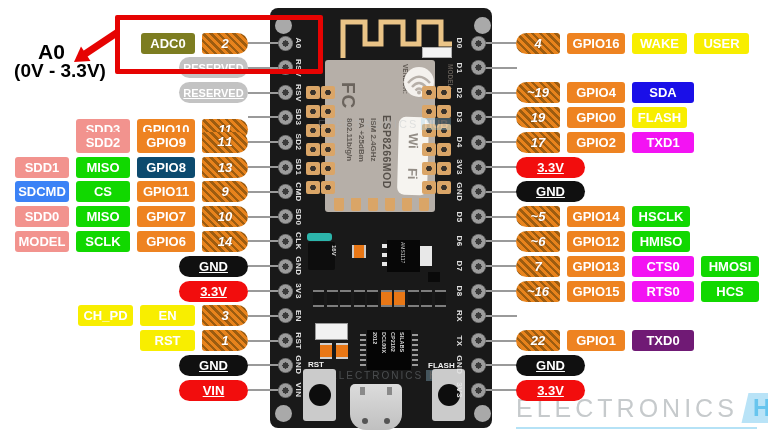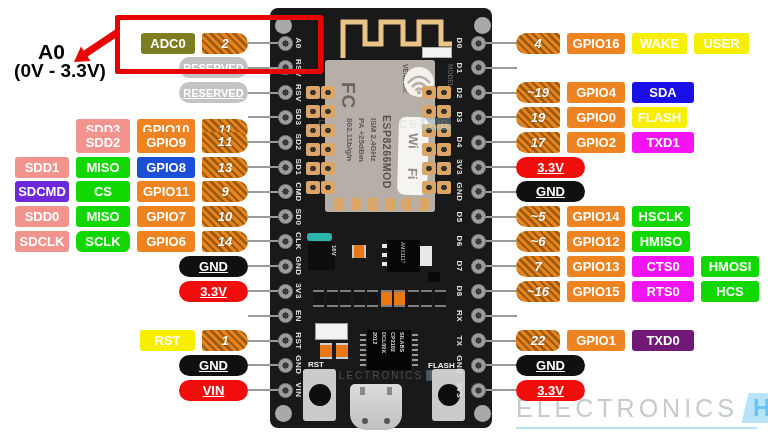--- a/index.html
+++ b/index.html
@@ -327,30 +327,30 @@
     <div class="pin-line" style="top: 141.2px; left: 479px; background: rgb(154, 154, 154);"></div>
     <div class="pin-row right" style="top: 131.7px;">
       <span class="chip t-pin" style="background: repeating-linear-gradient(45deg, rgb(232, 131, 28) 0px, rgb(232, 131, 28) 3px, rgb(156, 92, 16) 3px, rgb(156, 92, 16) 5.5px);">17</span>
       <span class="chip t-gpio" style="background: rgb(238, 131, 33);">GPIO2</span>
       <span class="chip t-uart" style="background: rgb(243, 19, 243);">TXD1</span>
     </div>
     <div class="pin-line" style="top: 166px; left: 248px; background: rgb(154, 154, 154);"></div>
     <div class="pin-row left" style="top: 156.5px;">
       <span class="chip t-sd" style="background: rgb(242, 147, 142);">SDD1</span>
       <span class="chip t-spi" style="background: rgb(17, 216, 0);">MISO</span>
-      <span class="chip t-gpio" style="background: #1d4ed8; text-align: center;">GPIO8</span>
+      <span class="chip t-gpio" style="background: #0c4a6e; text-align: center;">GPIO8</span>
       <span class="chip t-pin" style="background: repeating-linear-gradient(45deg, rgb(232, 131, 28) 0px, rgb(232, 131, 28) 3px, rgb(156, 92, 16) 3px, rgb(156, 92, 16) 5.5px);">13</span>
     </div>
     <div class="pin-line" style="top: 166px; left: 479px; background: rgb(154, 154, 154);"></div>
     <div class="pin-row right" style="top: 156.5px;">
       <span class="chip t-pwr capsule" style="background: rgb(242, 13, 13);">3.3V</span>
     </div>
     <div class="pin-line" style="top: 190.8px; left: 248px; background: rgb(154, 154, 154);"></div>
     <div class="pin-row left" style="top: 181.3px;">
-      <span class="chip t-sd" style="background: #6d28d9;">SDCMD</span>
+      <span class="chip t-sd" style="background: #3b82f6;">SDCMD</span>
       <span class="chip t-spi" style="background: rgb(17, 216, 0);">CS</span>
       <span class="chip t-gpio" style="background: rgb(238, 131, 33);">GPIO11</span>
       <span class="chip t-pin" style="background: repeating-linear-gradient(45deg, rgb(232, 131, 28) 0px, rgb(232, 131, 28) 3px, rgb(156, 92, 16) 3px, rgb(156, 92, 16) 5.5px);">9</span>
     </div>
     <div class="pin-line" style="top: 190.8px; left: 479px; background: rgb(154, 154, 154);"></div>
     <div class="pin-row right" style="top: 181.3px;">
       <span class="chip t-gnd capsule" style="background: rgb(16, 16, 16);">GND</span>
     </div>
     <div class="pin-line" style="top: 215.6px; left: 248px; background: rgb(154, 154, 154);"></div>
     <div class="pin-row left" style="top: 206.1px;">
@@ -360,22 +360,22 @@
       <span class="chip t-pin" style="background: repeating-linear-gradient(45deg, rgb(232, 131, 28) 0px, rgb(232, 131, 28) 3px, rgb(156, 92, 16) 3px, rgb(156, 92, 16) 5.5px);">10</span>
     </div>
     <div class="pin-line" style="top: 215.6px; left: 479px; background: rgb(154, 154, 154);"></div>
     <div class="pin-row right" style="top: 206.1px;">
       <span class="chip t-pin" style="background: repeating-linear-gradient(45deg, rgb(232, 131, 28) 0px, rgb(232, 131, 28) 3px, rgb(156, 92, 16) 3px, rgb(156, 92, 16) 5.5px);">~5</span>
       <span class="chip t-gpio" style="background: rgb(238, 131, 33);">GPIO14</span>
       <span class="chip t-hspi" style="background: rgb(17, 216, 0);">HSCLK</span>
     </div>
     <div class="pin-line" style="top: 240.4px; left: 248px; background: rgb(154, 154, 154);"></div>
     <div class="pin-row left" style="top: 230.9px;">
-      <span class="chip t-sd" style="background: rgb(242, 147, 142);">SDCLK</span>
-      <span class="chip t-spi" style="background: rgb(17, 216, 0); border-radius: 6px;">SCLK</span>
+      <span class="chip t-sd" style="background: rgb(242, 147, 142);">MODEL</span>
+      <span class="chip t-spi" style="background: rgb(17, 216, 0);">SCLK</span>
       <span class="chip t-gpio" style="background: rgb(238, 131, 33);">GPIO6</span>
       <span class="chip t-pin" style="background: repeating-linear-gradient(45deg, rgb(232, 131, 28) 0px, rgb(232, 131, 28) 3px, rgb(156, 92, 16) 3px, rgb(156, 92, 16) 5.5px);">14</span>
     </div>
     <div class="pin-line" style="top: 240.4px; left: 479px; background: rgb(154, 154, 154);"></div>
     <div class="pin-row right" style="top: 230.9px;">
       <span class="chip t-pin" style="background: repeating-linear-gradient(45deg, rgb(232, 131, 28) 0px, rgb(232, 131, 28) 3px, rgb(156, 92, 16) 3px, rgb(156, 92, 16) 5.5px);">~6</span>
       <span class="chip t-gpio" style="background: rgb(238, 131, 33);">GPIO12</span>
       <span class="chip t-hspi" style="background: rgb(17, 216, 0);">HMISO</span>
     </div>
     <div class="pin-line" style="top: 265.2px; left: 248px; background: rgb(154, 154, 154);"></div>
@@ -394,29 +394,34 @@
       <span class="chip t-pwr capsule" style="background: rgb(242, 13, 13);">3.3V</span>
     </div>
     <div class="pin-line" style="top: 290px; left: 479px; background: rgb(154, 154, 154);"></div>
     <div class="pin-row right" style="top: 280.5px;">
       <span class="chip t-pin" style="background: repeating-linear-gradient(45deg, rgb(232, 131, 28) 0px, rgb(232, 131, 28) 3px, rgb(156, 92, 16) 3px, rgb(156, 92, 16) 5.5px);">~16</span>
       <span class="chip t-gpio" style="background: rgb(238, 131, 33);">GPIO15</span>
       <span class="chip t-uart" style="background: rgb(243, 19, 243);">RTS0</span>
       <span class="chip t-hspi" style="background: rgb(17, 216, 0);">HCS</span>
     </div>
     <div class="pin-line" style="top: 314.8px; left: 248px; background: rgb(154, 154, 154);"></div>
+    <div class="pin-row left" style="top: 305.3px;">
+      <span class="chip t-ctrl" style="background: rgb(248, 238, 0);">CH_PD</span>
+      <span class="chip t-ctrl" style="background: rgb(248, 238, 0);">EN</span>
+      <span class="chip t-pin" style="background: repeating-linear-gradient(45deg, rgb(232, 131, 28) 0px, rgb(232, 131, 28) 3px, rgb(156, 92, 16) 3px, rgb(156, 92, 16) 5.5px);">3</span>
+    </div>
     <div class="pin-line" style="top: 314.8px; left: 479px; background: rgb(154, 154, 154);"></div>
     <div class="pin-line" style="top: 339.6px; left: 248px; background: rgb(154, 154, 154);"></div>
     <div class="pin-row left" style="top: 330.1px;">
       <span class="chip t-ctrl" style="background: rgb(248, 238, 0);">RST</span>
       <span class="chip t-pin" style="background: repeating-linear-gradient(45deg, rgb(232, 131, 28) 0px, rgb(232, 131, 28) 3px, rgb(156, 92, 16) 3px, rgb(156, 92, 16) 5.5px);">1</span>
     </div>
     <div class="pin-line" style="top: 339.6px; left: 479px; background: rgb(154, 154, 154);"></div>
     <div class="pin-row right" style="top: 330.1px;">
-      <span class="chip t-pin" style="background: repeating-linear-gradient(45deg, rgb(232, 131, 28) 0px, rgb(232, 131, 28) 3px, rgb(156, 92, 16) 3px, rgb(156, 92, 16) 5.5px); border-radius: 7px;">22</span>
+      <span class="chip t-pin" style="background: repeating-linear-gradient(45deg, rgb(232, 131, 28) 0px, rgb(232, 131, 28) 3px, rgb(156, 92, 16) 3px, rgb(156, 92, 16) 5.5px);">22</span>
       <span class="chip t-gpio" style="background: rgb(238, 131, 33);">GPIO1</span>
       <span class="chip t-uart" style="background: #701a75;">TXD0</span>
     </div>
     <div class="pin-line" style="top: 364.4px; left: 248px; background: rgb(154, 154, 154);"></div>
     <div class="pin-row left" style="top: 354.9px;">
       <span class="chip t-gnd capsule" style="background: rgb(16, 16, 16);">GND</span>
     </div>
     <div class="pin-line" style="top: 364.4px; left: 479px; background: rgb(154, 154, 154);"></div>
     <div class="pin-row right" style="top: 354.9px;">
       <span class="chip t-gnd capsule" style="background: rgb(16, 16, 16);">GND</span>

